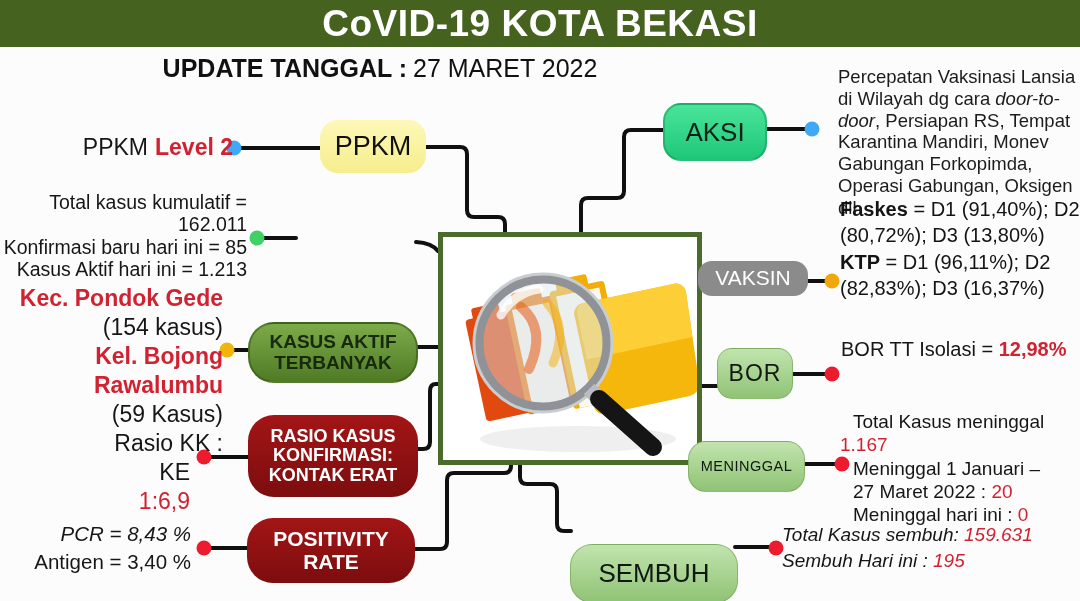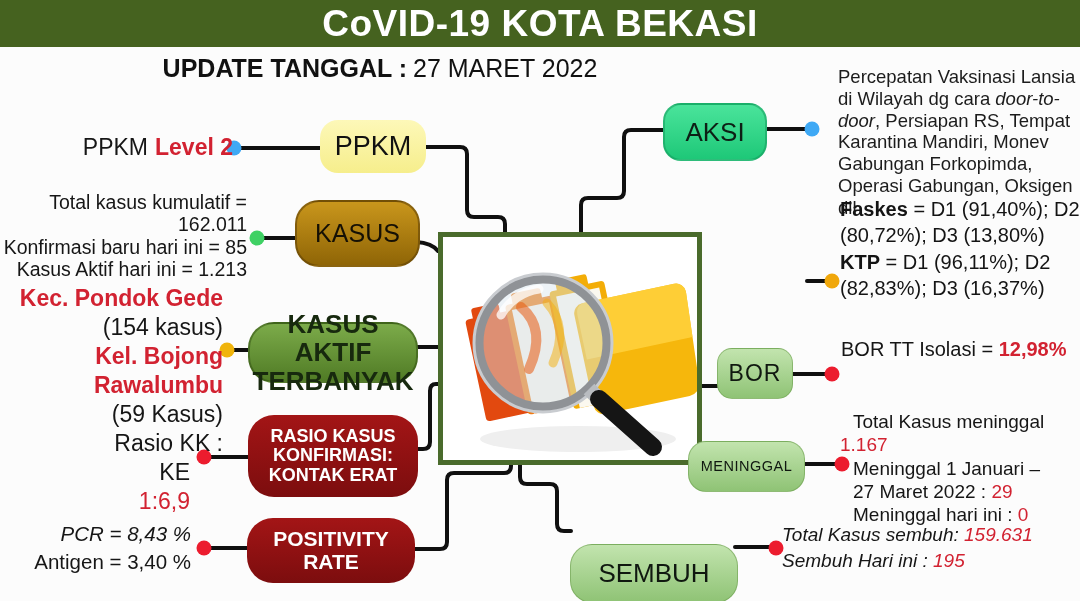--- a/index.html
+++ b/index.html
@@ -21,21 +21,21 @@
   
   .node{position:absolute;z-index:3;display:flex;align-items:center;justify-content:center;
         text-align:center;line-height:1.08;}
   .n-ppkm{left:320px;top:120px;width:106px;height:53px;border-radius:18px;
           background:linear-gradient(180deg,#fdf8b8,#f6ee8c);font-size:27px;font-weight:500;color:#111;}
   .n-kasus{left:295px;top:200px;width:121px;height:63px;border-radius:24px;
            background:linear-gradient(180deg,#c9961c,#8f6506);border:2px solid rgba(90,60,5,.55);
            font-size:25px;font-weight:500;color:#151005;}
   .n-aktif{left:248px;top:322px;width:170px;height:61px;border-radius:26px;
            background:linear-gradient(180deg,#7cab4a,#507b25);border:2px solid rgba(45,75,15,.5);
-           font-size:26px;font-weight:600;color:#17290e;padding:0 10px;box-sizing:border-box;}
+           font-size:19px;font-weight:600;color:#17290e;padding:0 10px;box-sizing:border-box;}
   .n-rasio{left:248px;top:415px;width:170px;height:82px;border-radius:26px;
            background:linear-gradient(180deg,#a31516,#7c0d0e);font-size:18px;font-weight:600;
            color:#ffffff;padding:0 14px;box-sizing:border-box;}
   .n-pos{left:247px;top:518px;width:168px;height:65px;border-radius:26px;
          background:linear-gradient(180deg,#a31516,#7c0d0e);font-size:21px;font-weight:600;
          color:#ffffff;padding:0 22px;box-sizing:border-box;}
   .n-aksi{left:663px;top:103px;width:100px;height:54px;border-radius:18px;
           background:linear-gradient(180deg,#4ae49b,#1ec878);border:2px solid rgba(20,150,90,.5);
           font-size:26px;font-weight:500;color:#0d1f15;align-items:center;}
   .n-vaksin{left:698px;top:261px;width:110px;height:35px;border-radius:14px;
@@ -139,34 +139,34 @@
         <circle cx="100" cy="106" r="69" fill="none" stroke="#c9ccd0" stroke-width="3"></circle>
         <line x1="146" y1="152" x2="158" y2="164" stroke="#b9bcc0" stroke-width="15"></line>
         <line x1="156" y1="162" x2="210" y2="210" stroke="#151515" stroke-width="18" stroke-linecap="round"></line>
       </g>
     </svg>
   </div>
 
   <div class="node n-ppkm">
       <span>PPKM</span>
     </div>
-  <div class="node n-kasus">
-      <span>KASUS</span>
-    </div>
   <div class="node n-aktif">
       <span>KASUS AKTIF TERBANYAK</span>
     </div>
   <div class="node n-rasio">
       <span>RASIO KASUS KONFIRMASI: KONTAK ERAT</span>
     </div>
   <div class="node n-pos">
       <span>POSITIVITY RATE</span>
     </div>
   <div class="node n-aksi">
       <span>AKSI</span>
+    </div>
+  <div class="node n-vaksin">
+      <span>VAKSIN</span>
     </div>
   <div class="node n-bor">
       <span>BOR</span>
     </div>
   <div class="node n-meninggal">
       <span>MENINGGAL</span>
     </div>
   <div class="node n-sembuh">
       <span>SEMBUH</span>
     </div>
@@ -208,21 +208,21 @@
   </div>
 
   <div class="tb t-bor1">
     <span>BOR TT Isolasi = </span><span class="rv">12,98%</span>
   </div>
 
   <div class="tb t-mening">
     <div class="ind">Total Kasus meninggal</div>
     <div class="rn">1.167</div>
     <div class="ind">Meninggal 1 Januari –</div>
-    <div class="ind"><span>27 Maret 2022 : </span><span class="rn">29</span></div>
+    <div class="ind"><span>27 Maret 2022 : </span><span class="rn">20</span></div>
     <div class="ind"><span>Meninggal hari ini : </span><span class="rn">0</span></div>
   </div>
 
   <div class="tb t-sembuh">
     <div><span>Total Kasus sembuh: </span><span class="rn">159.631</span></div>
     <div><span>Sembuh Hari ini : </span><span class="rn">195</span></div>
   </div>
 
 </div>
 

